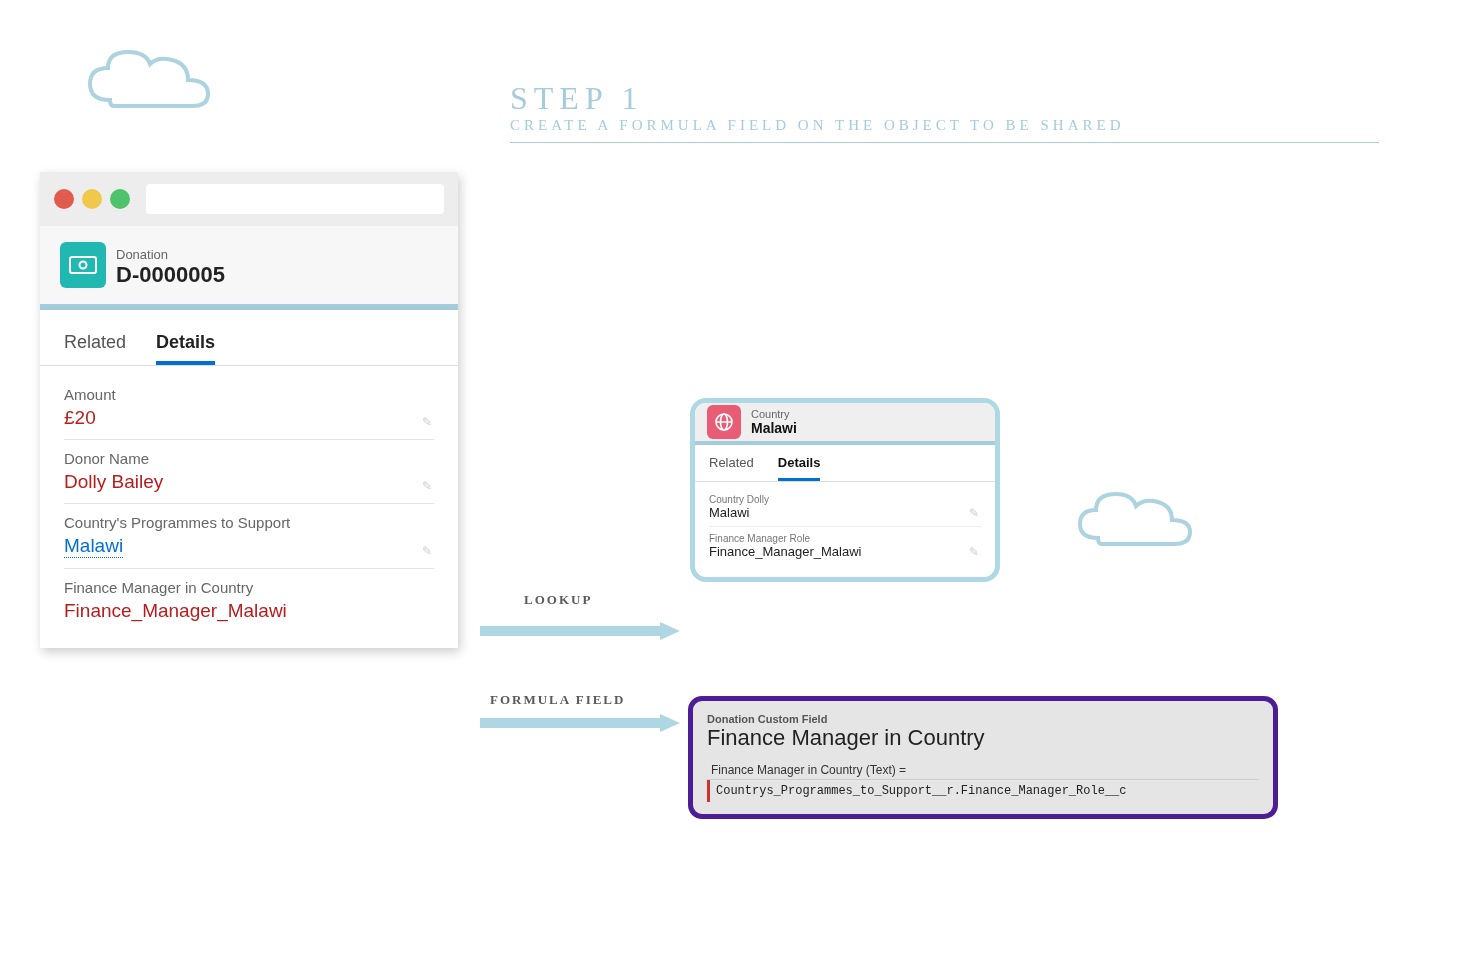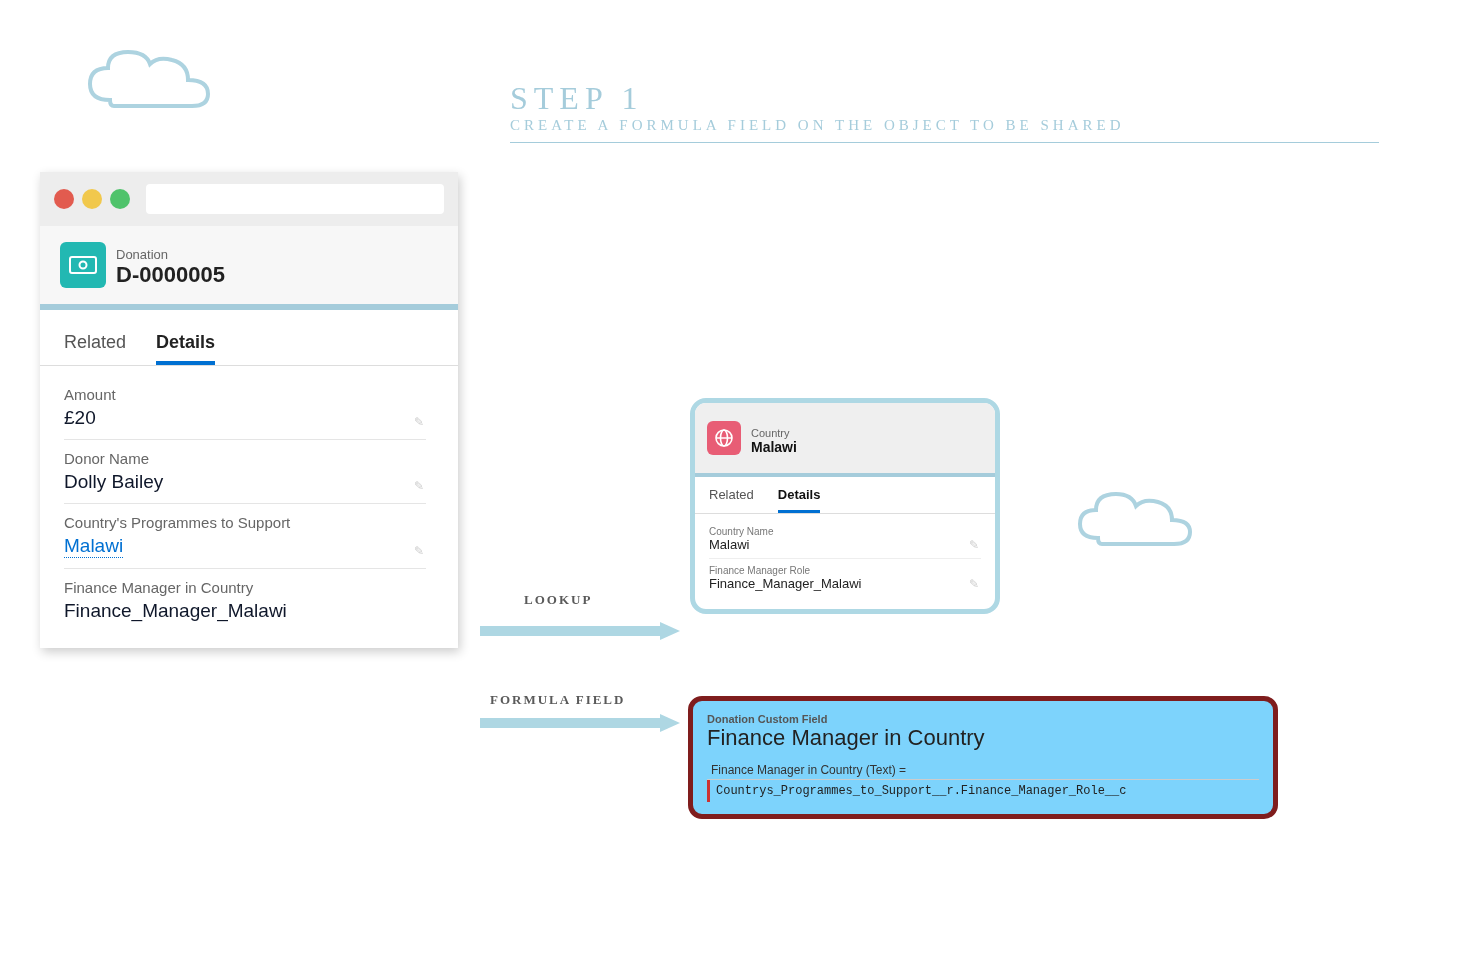--- a/index.html
+++ b/index.html
@@ -14,42 +14,42 @@
 .browser-chrome{height:54px;display:flex;align-items:center;padding:0 14px;gap:8px;background:#ededed}
 .traffic-dot{width:20px;height:20px;border-radius:50%}
 .url-bar{flex:1;height:30px;background:#fff;border-radius:4px;margin-left:8px}
 .record-header{display:flex;align-items:flex-end;gap:10px;padding:16px 20px;background:#f7f7f7;border-bottom:6px solid #a5ccdb}
 .record-icon{width:46px;height:46px;background:#22b8b2;border-radius:6px;display:flex;align-items:center;justify-content:center;color:#fff;font-size:22px}
 .record-label-small{font-size:13px;color:#666}
 .record-label-big{font-size:22px;font-weight:700;color:#222}
 .tabs{display:flex;gap:30px;padding:16px 24px 0 24px;background:#fff;border-bottom:1px solid #ddd}
 .tab{font-size:18px;color:#555;padding:6px 0 12px 0;cursor:pointer}
 .tab.active{font-weight:700;color:#222;border-bottom:4px solid #0070d2;padding-bottom:8px}
-.field-list{background:#fff;padding:10px 32px 16px 24px}
+.field-list{background:#fff;padding:10px 24px 16px 24px}
 .field{border-bottom:1px solid #e5e5e5;padding:10px 0;position:relative}
 .field-label{font-size:15px;color:#666;margin-bottom:4px}
-.field-value{font-size:19px;color:#0f172a}
+.field-value{font-size:19px;color:#b91c1c}
 .field-value.link{color:#0070d2;border-bottom:1px dotted #0070d2;display:inline-block}
 .pencil{position:absolute;right:2px;bottom:10px;color:#ccc;font-size:12px}
 .arrow-label{position:absolute;font-family:'Comic Sans MS',cursive;font-size:13px;letter-spacing:2px;color:#5a5a5a;font-weight:600}
 .arrow{position:absolute}
 .arrow svg{display:block}
 .country-card{position:absolute;left:690px;top:398px;width:310px;border:5px solid #aed8e4;border-radius:16px;background:#fff;overflow:hidden}
-.country-head{display:flex;gap:10px;padding:18px 12px;background:#efefef;border-bottom:4px solid #a5ccdb;align-items:flex-end}
+.country-head{display:flex;gap:10px;padding:2px 12px;background:#efefef;border-bottom:4px solid #a5ccdb;align-items:center}
 .country-icon{width:34px;height:34px;background:#e85d75;border-radius:6px;display:flex;align-items:center;justify-content:center;color:#fff;font-size:16px}
 .country-small{font-size:11px;color:#666}
 .country-big{font-size:14px;font-weight:700;color:#111}
 .country-tabs{display:flex;gap:24px;padding:10px 14px 0 14px;border-bottom:1px solid #ddd;font-size:13px}
 .country-tabs .ct{padding-bottom:8px;color:#555}
 .country-tabs .ct.active{font-weight:700;color:#111;border-bottom:3px solid #0070d2}
 .country-fields{padding:6px 14px 12px 14px}
 .cfield{border-bottom:1px solid #eee;padding:6px 0;position:relative}
 .cfield-label{font-size:10px;color:#777}
 .cfield-value{font-size:13px;color:#222}
-.formula-card{position:absolute;left:688px;top:696px;width:590px;border:5px solid #7f1d1d;border-radius:14px;background:#7dd3fc;padding:12px 14px}
+.formula-card{position:absolute;left:688px;top:696px;width:590px;border:5px solid #4c1d95;border-radius:14px;background:#e5e5e5;padding:12px 14px}
 .formula-meta{font-size:11px;color:#555;font-weight:600}
 .formula-title{font-size:22px;color:#222;margin-bottom:10px}
 .formula-eq{font-size:12px;color:#333;border-bottom:1px solid #ccc;padding:2px 4px}
 .formula-code{font-family:'Courier New',monospace;font-size:12px;color:#222;padding:4px 6px;border-left:3px solid #c33}
 </style>
 </head>
 <body>
 
 <div class="cloud" style="left:80px;top:40px">
 <svg width="150" height="80" viewBox="0 0 150 80">
@@ -141,21 +141,21 @@
       <div class="country-small">Country</div>
       <div class="country-big">Malawi</div>
     </div>
   </div>
   <div class="country-tabs">
     <div class="ct">Related</div>
     <div class="ct active">Details</div>
   </div>
   <div class="country-fields">
     <div class="cfield">
-      <div class="cfield-label">Country Name</div>
+      <div class="cfield-label">Country Dolly</div>
       <div class="cfield-value">Malawi</div>
       <span class="pencil" style="bottom:6px">✎</span>
     </div>
     <div class="cfield" style="border-bottom:none">
       <div class="cfield-label">Finance Manager Role</div>
       <div class="cfield-value">Finance_Manager_Malawi</div>
       <span class="pencil" style="bottom:6px">✎</span>
     </div>
   </div>
 </div>

